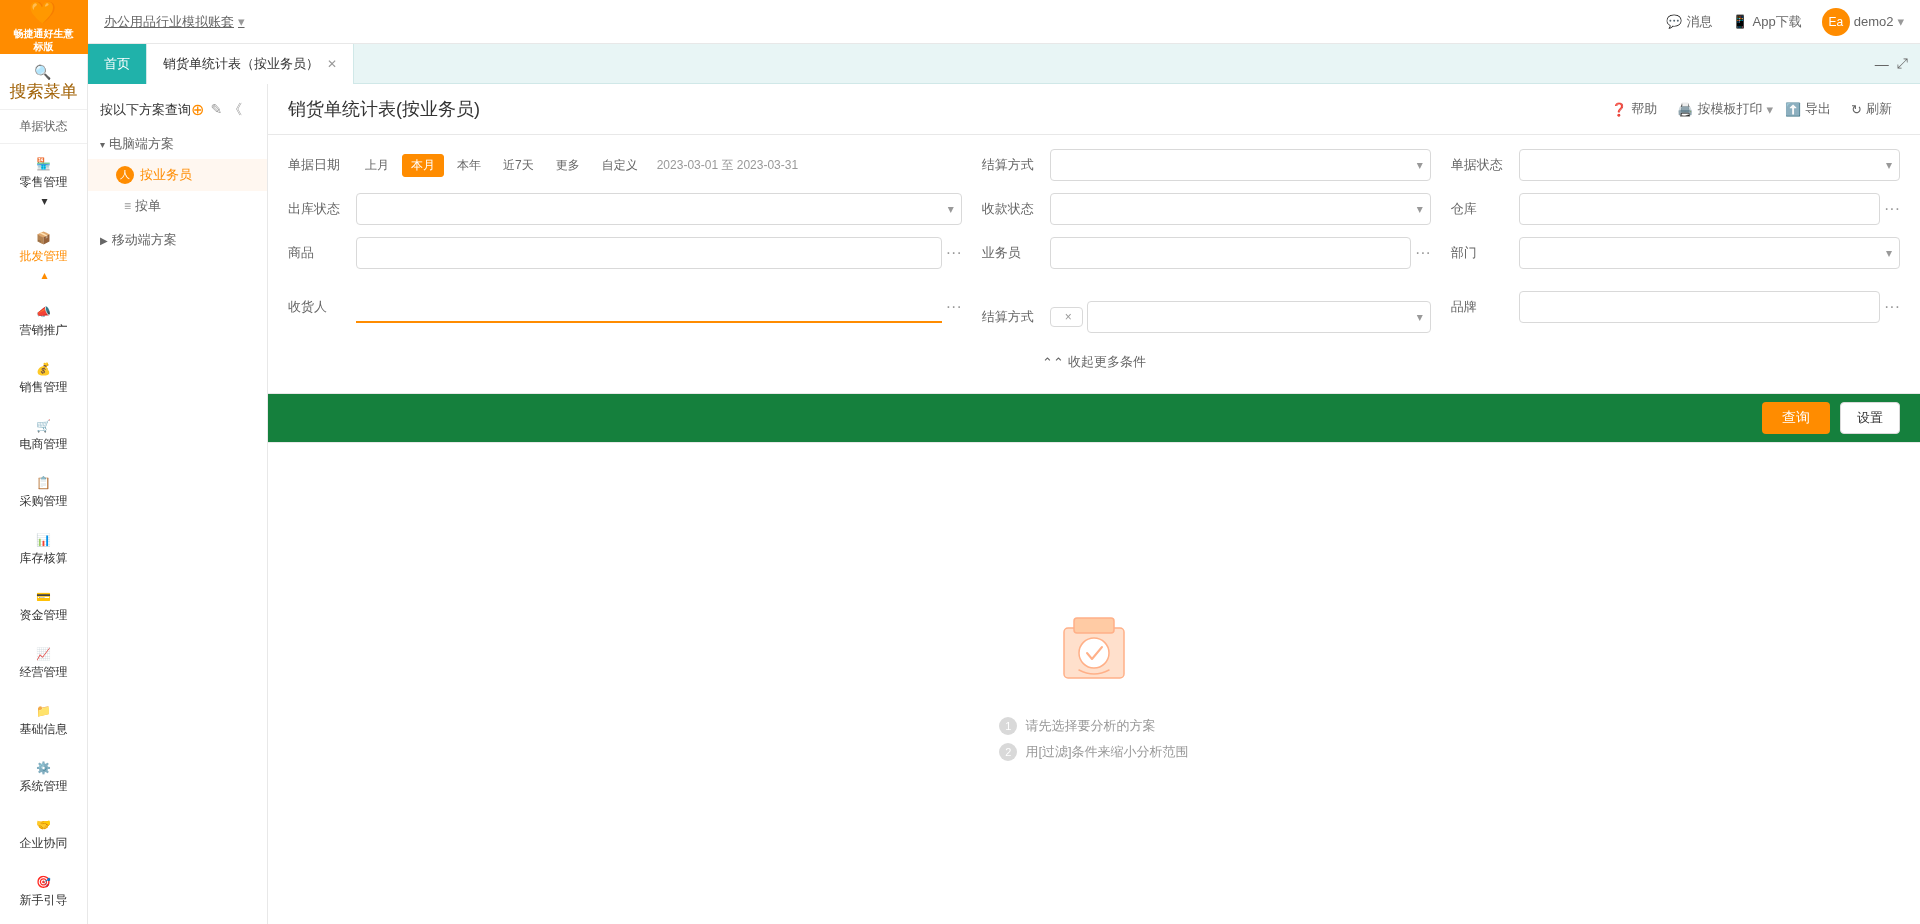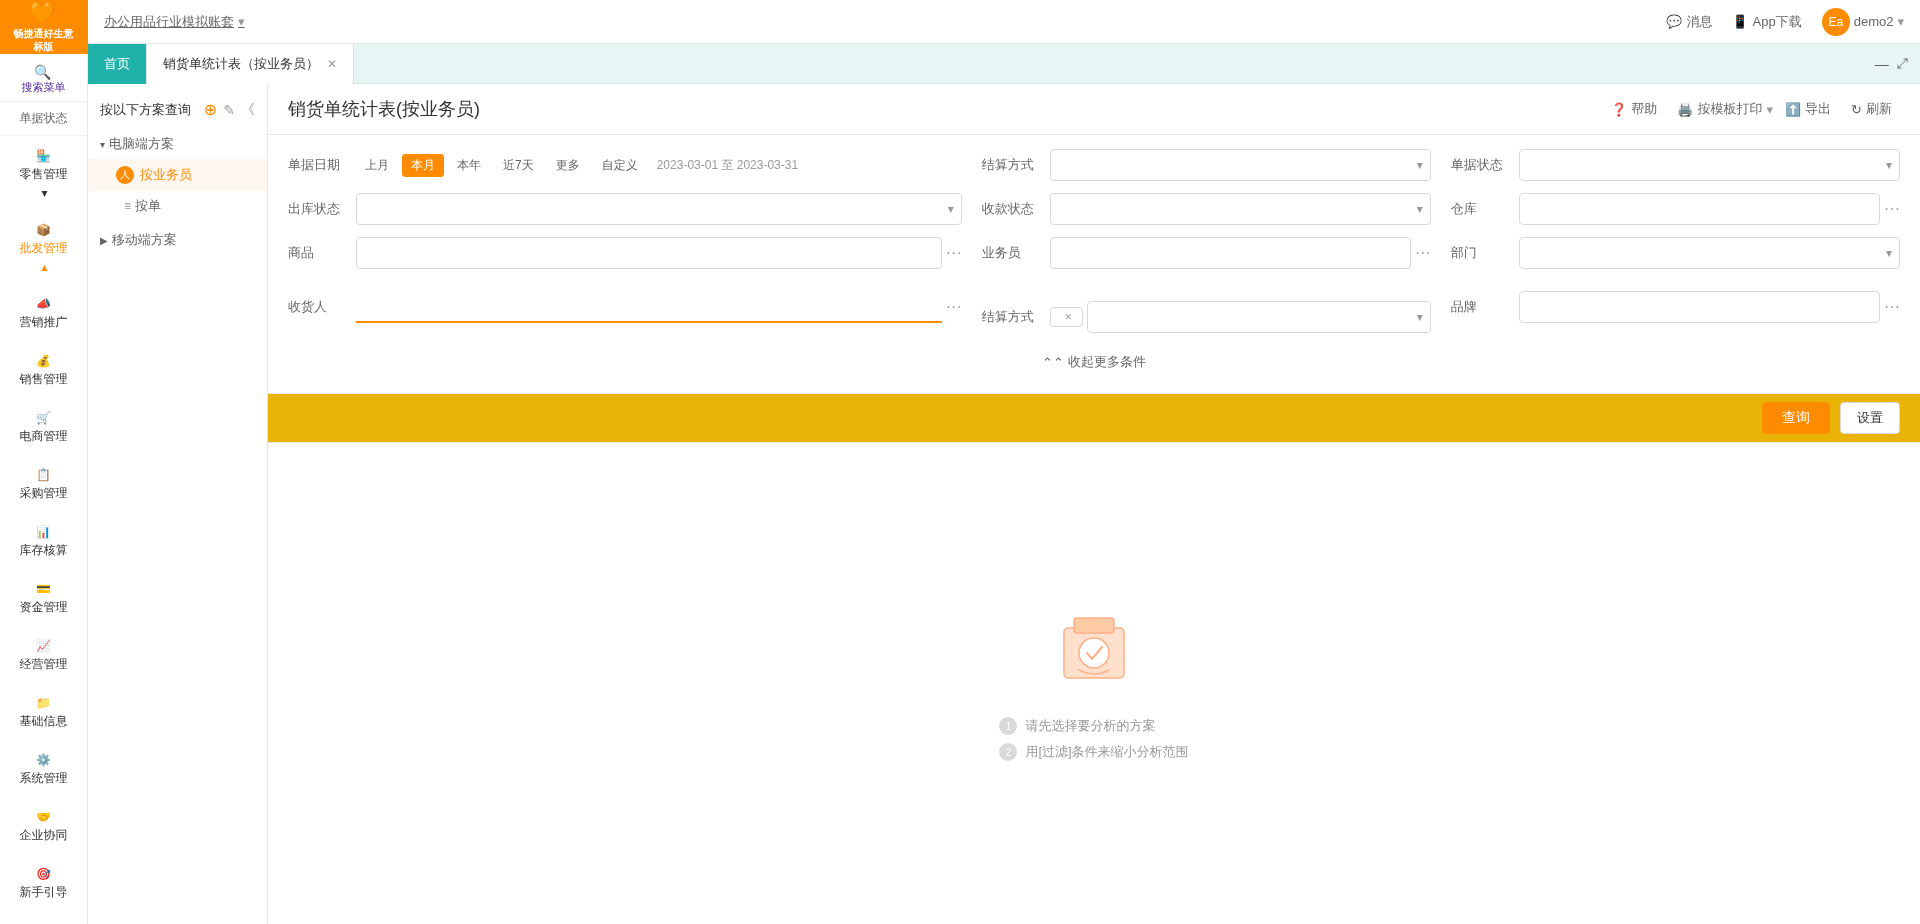--- a/index.html
+++ b/index.html
@@ -3,21 +3,21 @@
   <meta charset="utf-8">
   <style>
     * { box-sizing: border-box; margin: 0; padding: 0; }
     body { font-family: -apple-system, 'PingFang SC', 'Microsoft YaHei', sans-serif; font-size: 13px; background: #f5f5f5; display: flex; height: 924px; overflow: hidden; }
 
     
     .sidebar { width: 88px; background: #fff; display: flex; flex-direction: column; align-items: center; border-right: 1px solid #e8e8e8; flex-shrink: 0; }
     .sidebar-logo { width: 88px; height: 60px; background: #ff8c00; display: flex; flex-direction: column; align-items: center; justify-content: center; color: white; font-size: 11px; font-weight: bold; }
     .sidebar-logo-icon { font-size: 22px; margin-bottom: 2px; }
     .sidebar-search { width: 100%; padding: 10px 0; display: flex; flex-direction: column; align-items: center; border-bottom: 1px solid #f0f0f0; }
-    .sidebar-search-label { color: #4c1d95; font-size: 11px; }
+    .sidebar-search-label { color: #a16207; font-size: 17px; }
     .sidebar-nav-label { width: 100%; padding: 8px 0; display: flex; flex-direction: column; align-items: center; border-bottom: 1px solid #f0f0f0; }
     .sidebar-nav-label span { color: #666; font-size: 12px; }
     .sidebar-item { width: 100%; padding: 10px 0; display: flex; flex-direction: column; align-items: center; cursor: pointer; position: relative; }
     .sidebar-item span { color: #333; font-size: 12px; margin-top: 3px; }
     .sidebar-item.active span { color: #ff8c00; }
     .sidebar-item-icon { font-size: 16px; color: #666; }
     .sidebar-item.active .sidebar-item-icon { color: #ff8c00; }
     .sidebar-expand-arrow { font-size: 10px; color: #999; margin-left: 2px; }
 
     
@@ -37,21 +37,21 @@
     .tab.home { background: #20b2aa; color: white; font-weight: 500; }
     .tab.active { background: #fff; color: #333; }
     .tab-close { color: #999; font-size: 12px; cursor: pointer; }
     .tabs-extra { margin-left: auto; display: flex; align-items: center; gap: 8px; padding-right: 12px; color: #666; font-size: 16px; cursor: pointer; }
 
     
     .content { flex: 1; display: flex; overflow: hidden; }
 
     
     .left-panel { width: 180px; background: #fff; border-right: 1px solid #e8e8e8; padding: 10px 0; flex-shrink: 0; overflow-y: auto; }
-    .left-panel-title { display: flex; align-items: center; justify-content: space-between; padding: 6px 12px; font-size: 13px; color: #333; font-weight: 500; }
+    .left-panel-title { display: flex; align-items: center; padding: 6px 12px; font-size: 13px; color: #333; font-weight: 500; font-family: Liberation Serif, serif; }
     .left-panel-actions { display: flex; align-items: center; gap: 6px; color: #999; }
     .left-panel-actions span { cursor: pointer; font-size: 14px; }
     .panel-section { margin-top: 4px; }
     .panel-section-header { display: flex; align-items: center; padding: 6px 12px; color: #666; font-size: 13px; cursor: pointer; }
     .panel-section-header .arrow { margin-right: 4px; font-size: 10px; }
     .panel-item { display: flex; align-items: center; padding: 7px 12px 7px 28px; font-size: 13px; color: #333; cursor: pointer; gap: 6px; }
     .panel-item.active { color: #ff8c00; background: #fff7f0; }
     .panel-item-icon { width: 18px; height: 18px; border-radius: 50%; background: #ff8c00; display: flex; align-items: center; justify-content: center; color: white; font-size: 10px; flex-shrink: 0; }
     .panel-sub-item { display: flex; align-items: center; padding: 6px 12px 6px 36px; font-size: 13px; color: #666; cursor: pointer; gap: 4px; }
 
@@ -86,21 +86,21 @@
     .btn-query { background: #ff8c00; color: white; border: none; padding: 6px 20px; border-radius: 4px; font-size: 14px; cursor: pointer; height: 32px; }
     .btn-settings { background: #fff; color: #333; border: 1px solid #d9d9d9; padding: 6px 16px; border-radius: 4px; font-size: 13px; cursor: pointer; height: 32px; }
 
     
     .empty-state { flex: 1; display: flex; flex-direction: column; align-items: center; justify-content: center; background: #fff; }
     .empty-steps { list-style: none; }
     .empty-steps li { display: flex; align-items: center; gap: 8px; color: #999; font-size: 13px; margin-bottom: 8px; }
     .step-num { width: 18px; height: 18px; border-radius: 50%; background: #d9d9d9; color: white; font-size: 11px; display: flex; align-items: center; justify-content: center; flex-shrink: 0; }
 
     .right-content { flex: 1; display: flex; flex-direction: column; overflow: hidden; }
-    .filter-and-action { background: #eab308; border-bottom: 1px solid #e8e8e8; }
+    .filter-and-action { background: #15803d; border-bottom: 1px solid #e8e8e8; }
     .inline-actions { display: flex; justify-content: flex-end; padding: 8px 20px; gap: 10px; }
   </style>
 </head>
 <body>
 
 <div class="sidebar">
   <div class="sidebar-logo">
     <div class="sidebar-logo-icon">🧡</div>
     <span style="font-size:10px;text-align:center;line-height:1.2;">畅捷通好生意</span>
     <span style="font-size:10px;">标版</span>

